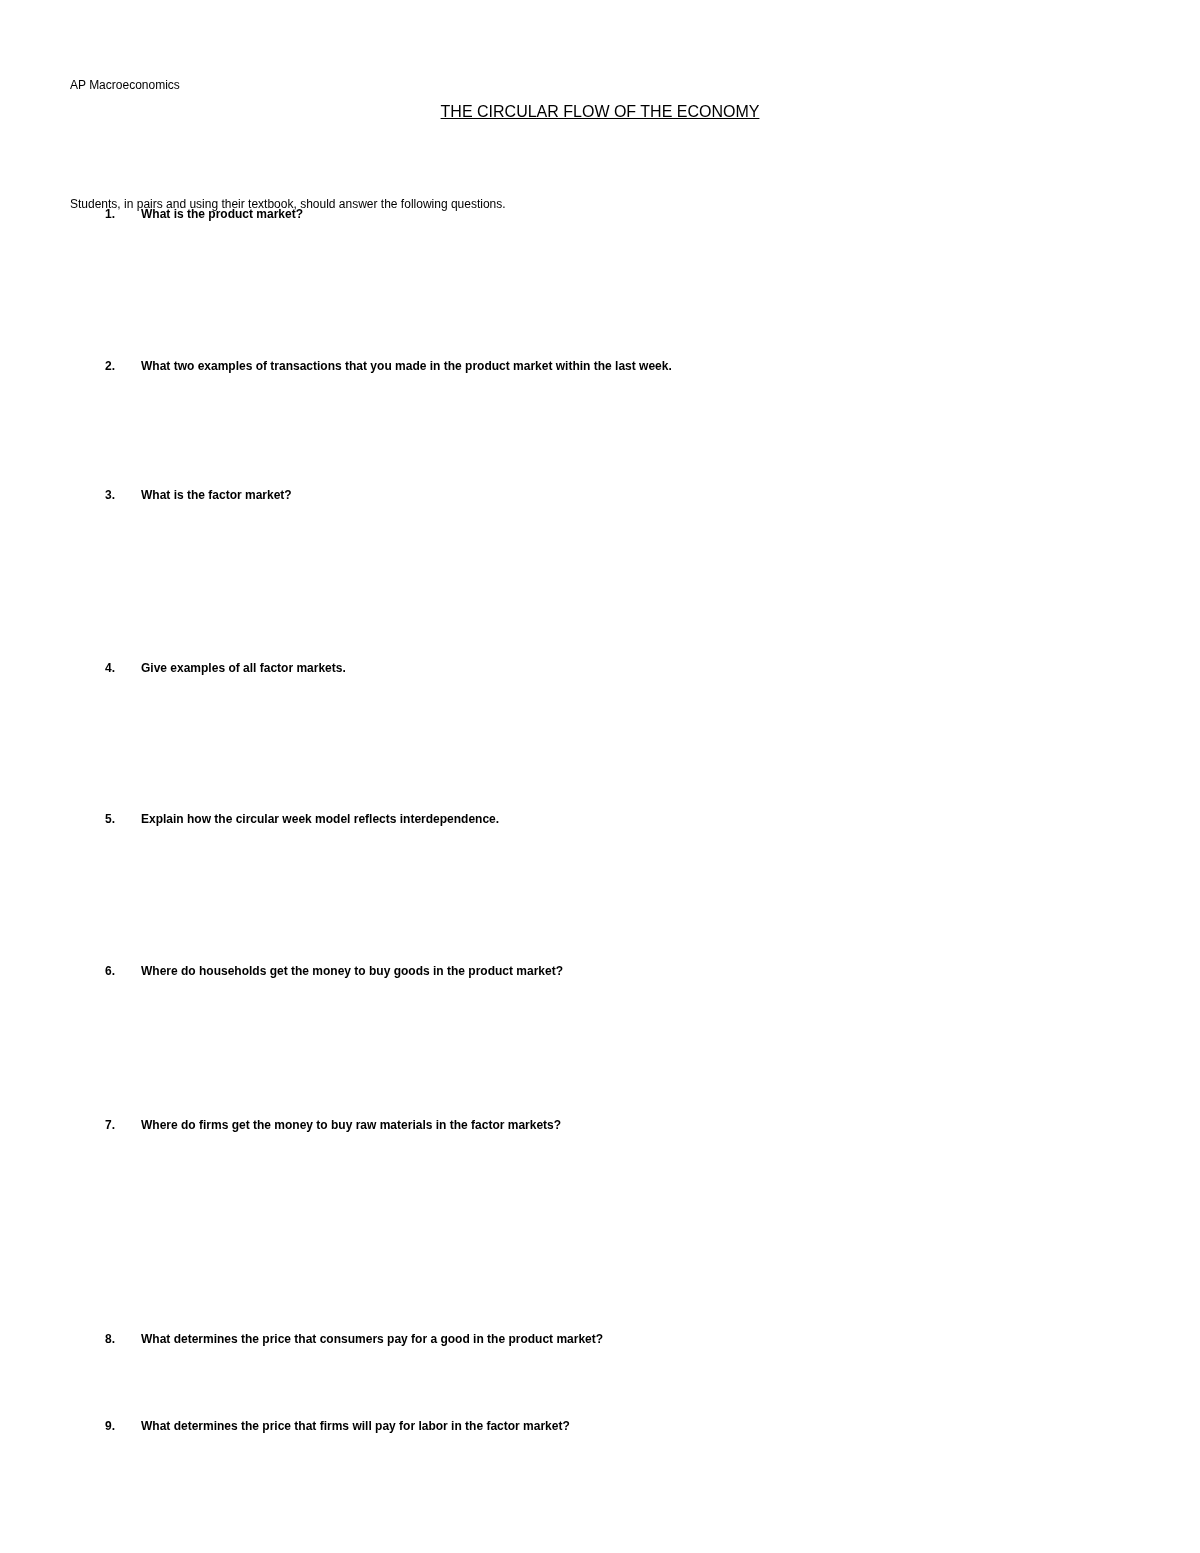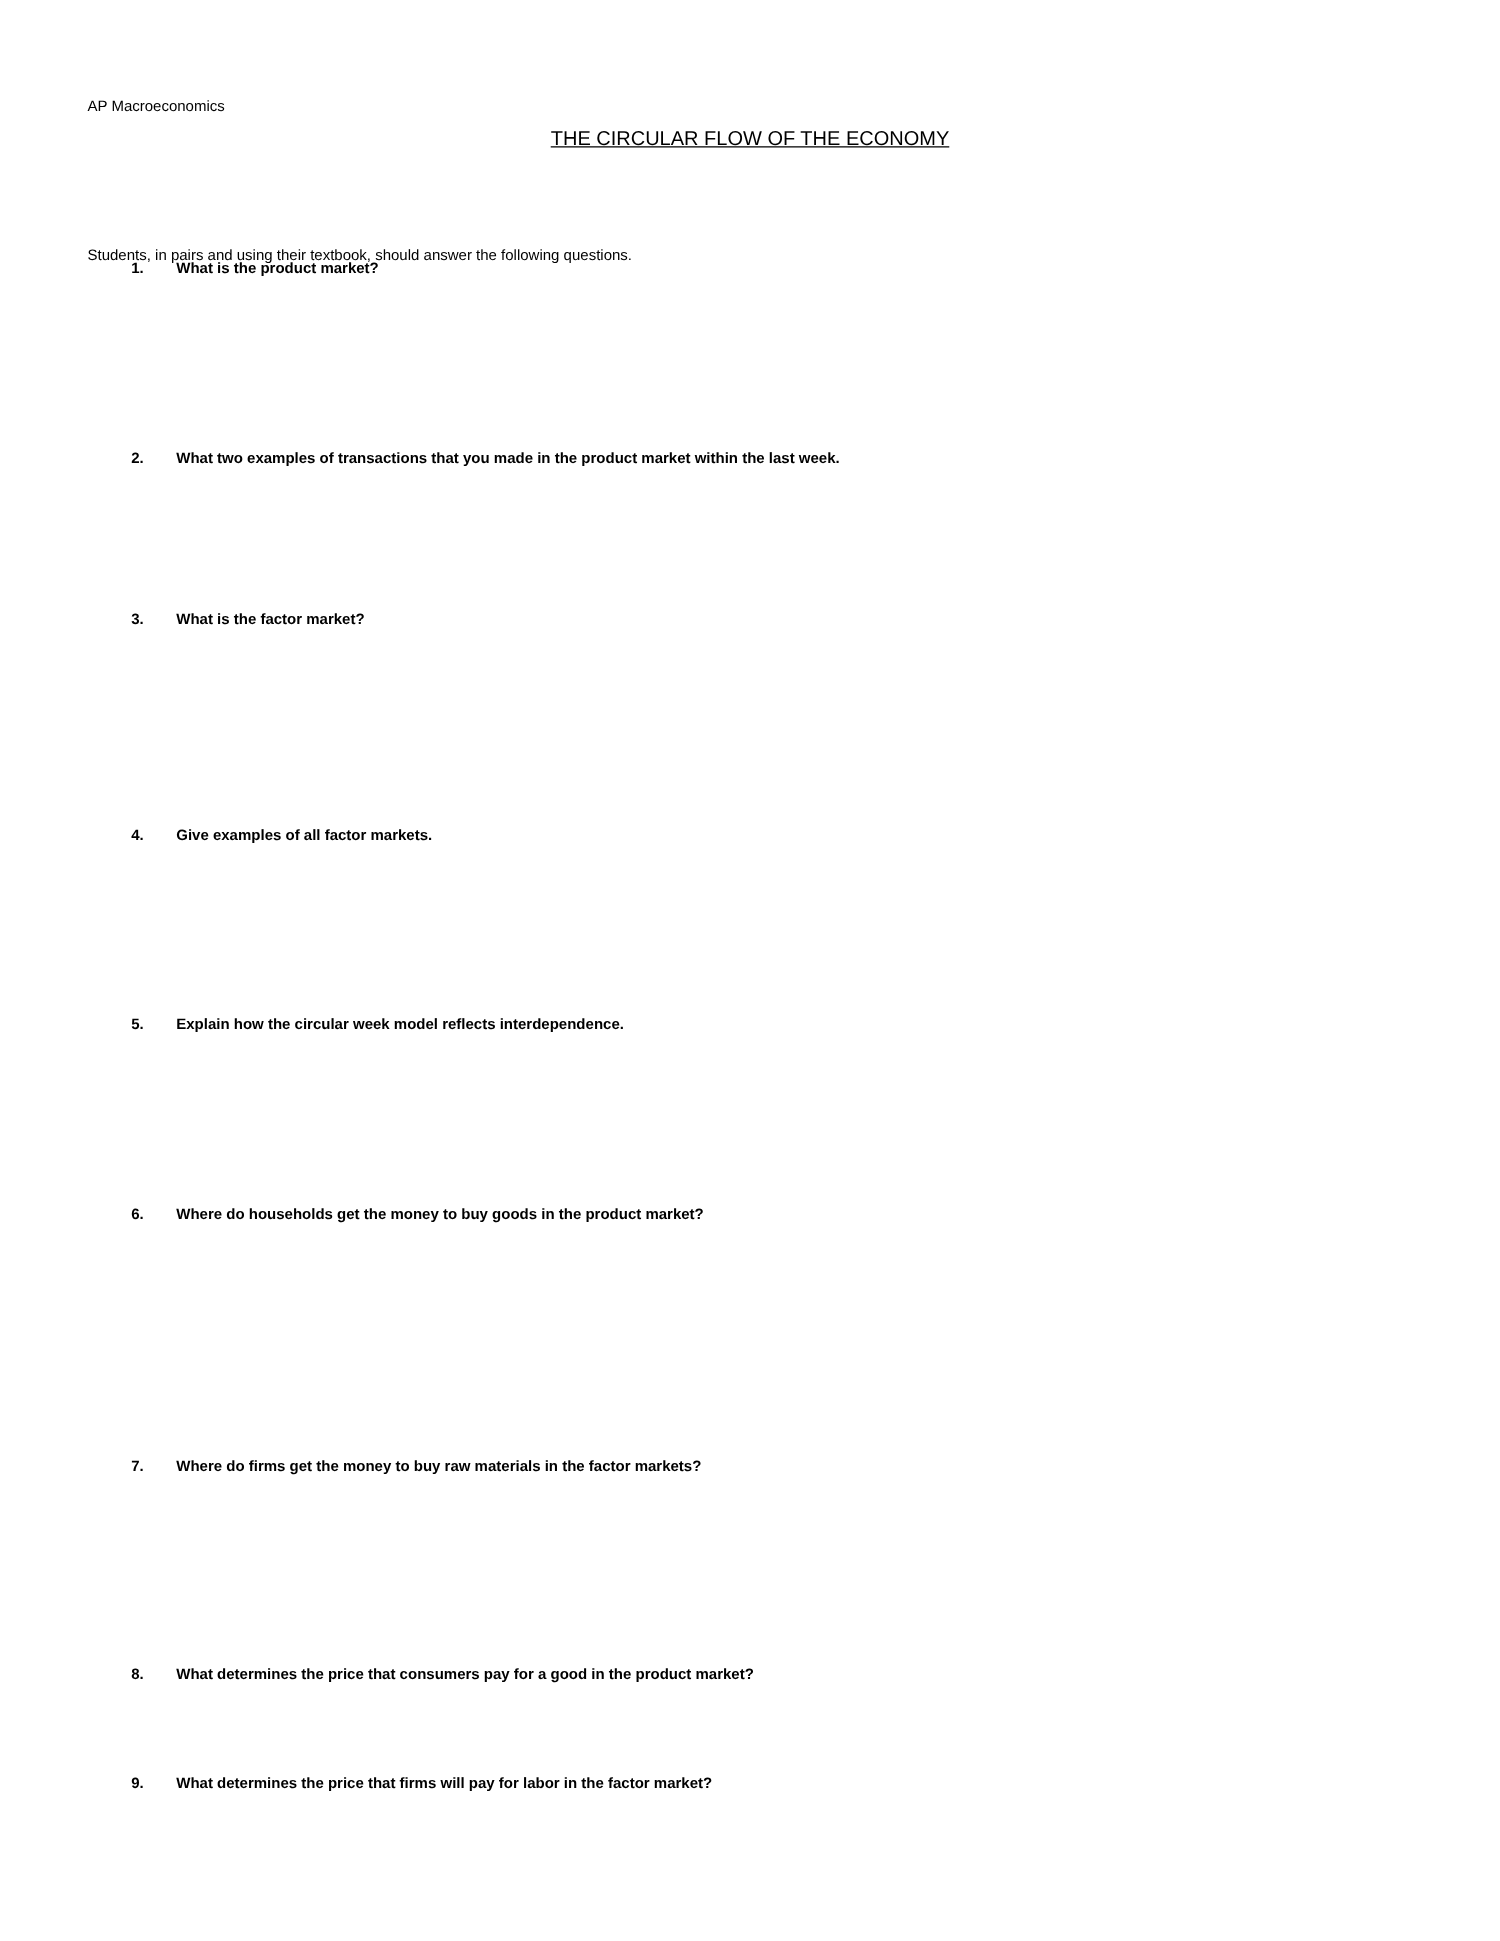--- a/index.html
+++ b/index.html
@@ -18,15 +18,15 @@
 <div class="abs course">AP Macroeconomics</div>
 <div class="abs title">THE CIRCULAR FLOW OF THE ECONOMY</div>
 <div class="abs intro">Students, in pairs and using their textbook, should answer the following questions.</div>
 
 <div class="abs q" style="top:204px"><span class="num">1.</span><span>What is the product market?</span></div>
 <div class="abs q" style="top:356px"><span class="num">2.</span><span>What two examples of transactions that you made in the product market within the last week.</span></div>
 <div class="abs q" style="top:485px"><span class="num">3.</span><span>What is the factor market?</span></div>
 <div class="abs q" style="top:658px"><span class="num">4.</span><span>Give examples of all factor markets.</span></div>
 <div class="abs q" style="top:809px"><span class="num">5.</span><span>Explain how the circular week model reflects interdependence.</span></div>
 <div class="abs q" style="top:961px"><span class="num">6.</span><span>Where do households get the money to buy goods in the product market?</span></div>
-<div class="abs q" style="top:1163px"><span class="num">7.</span><span>Where do firms get the money to buy raw materials in the factor markets?</span></div>
+<div class="abs q" style="top:1115px"><span class="num">7.</span><span>Where do firms get the money to buy raw materials in the factor markets?</span></div>
 <div class="abs q" style="top:1329px"><span class="num">8.</span><span>What determines the price that consumers pay for a good in the product market?</span></div>
 <div class="abs q" style="top:1416px"><span class="num">9.</span><span>What determines the price that firms will pay for labor in the factor market?</span></div>
 
 </body></html>

